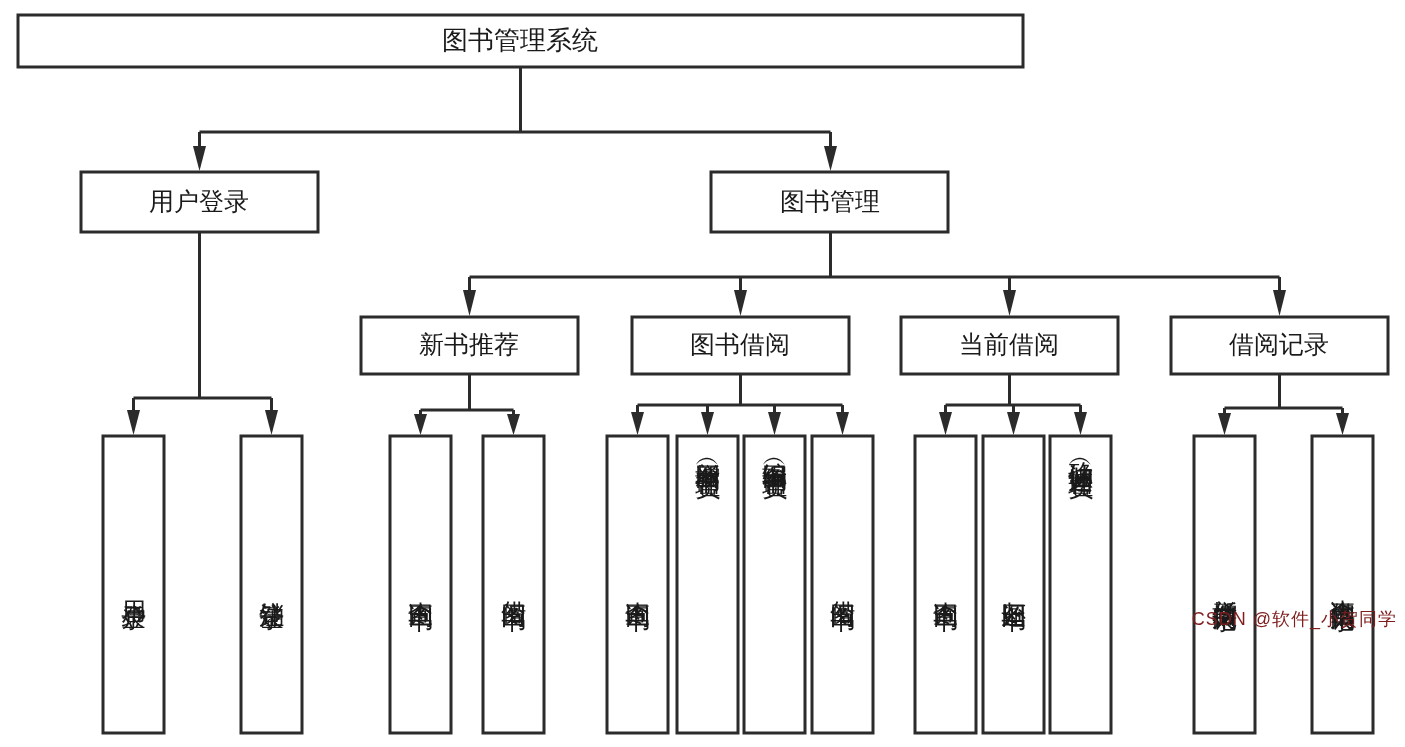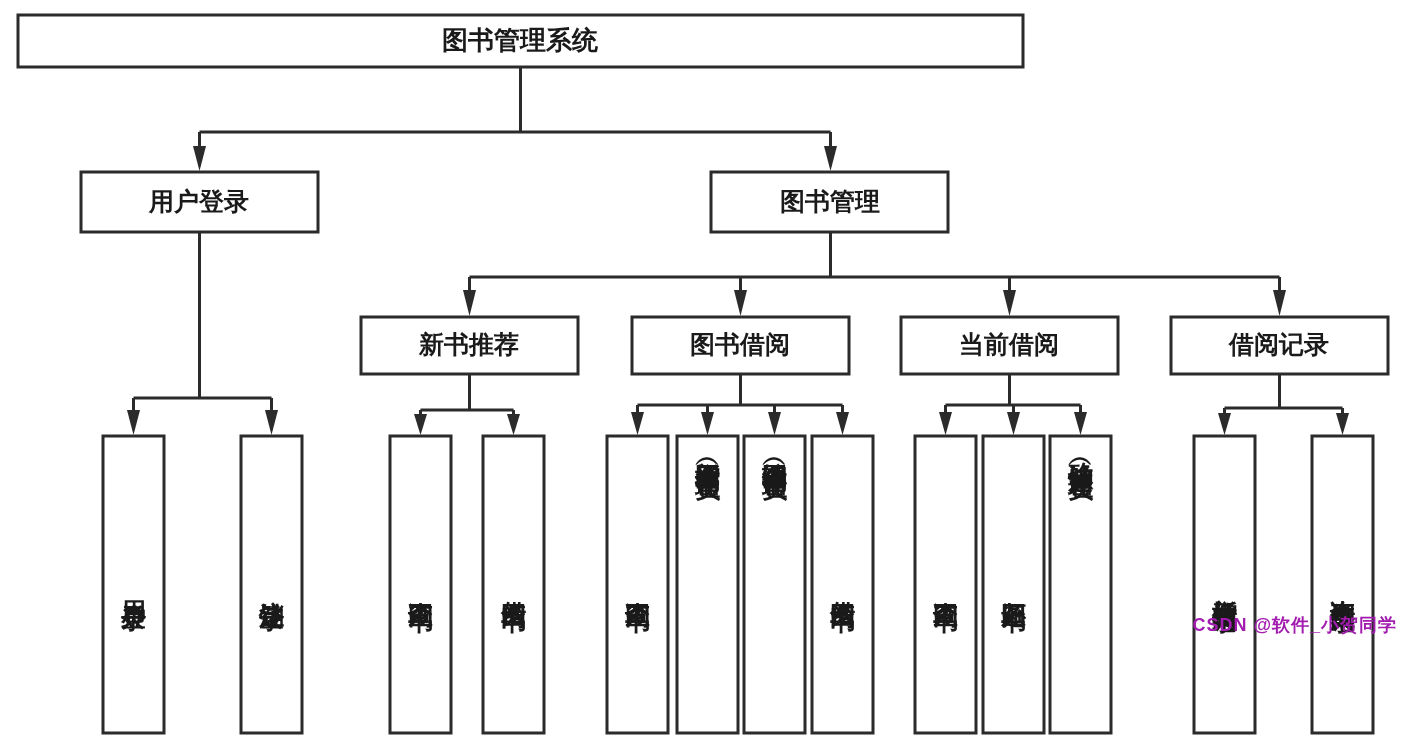--- a/index.html
+++ b/index.html
@@ -11,21 +11,20 @@
     width: 1405px;
     height: 747px;
     font-family: "Liberation Sans", "DejaVu Sans", sans-serif;
     overflow: hidden;
   }
   #diagram-root {
     position: relative;
     width: 1405px;
     height: 643px;
     background: #ffffff;
-    font-weight: bold;
   }
   svg.diagram-canvas {
     position: absolute;
     top: 0;
     left: 0;
     width: 1405px;
     height: 747px;
   }
   .node-box {
     fill: #ffffff;
@@ -66,24 +65,24 @@
     font-family: "Liberation Sans", "DejaVu Sans", sans-serif;
     font-size: 25px;
     line-height: 1.02;
     letter-spacing: 2px;
     color: #1a1a1a;
     white-space: nowrap;
   }
   .watermark {
     position: absolute;
     right: 8px;
-    bottom: 6px;
+    bottom: 12px;
     font-family: "Liberation Sans", "DejaVu Sans", sans-serif;
     font-size: 18px;
-    color: #a21caf;
+    color: #7f1d1d;
     letter-spacing: 1px;
     white-space: nowrap;
   }
 </style>
 </head>
 <body>
 
 <div id="diagram-root">
 
   <svg class="diagram-canvas" viewBox="0 0 1405 747">

